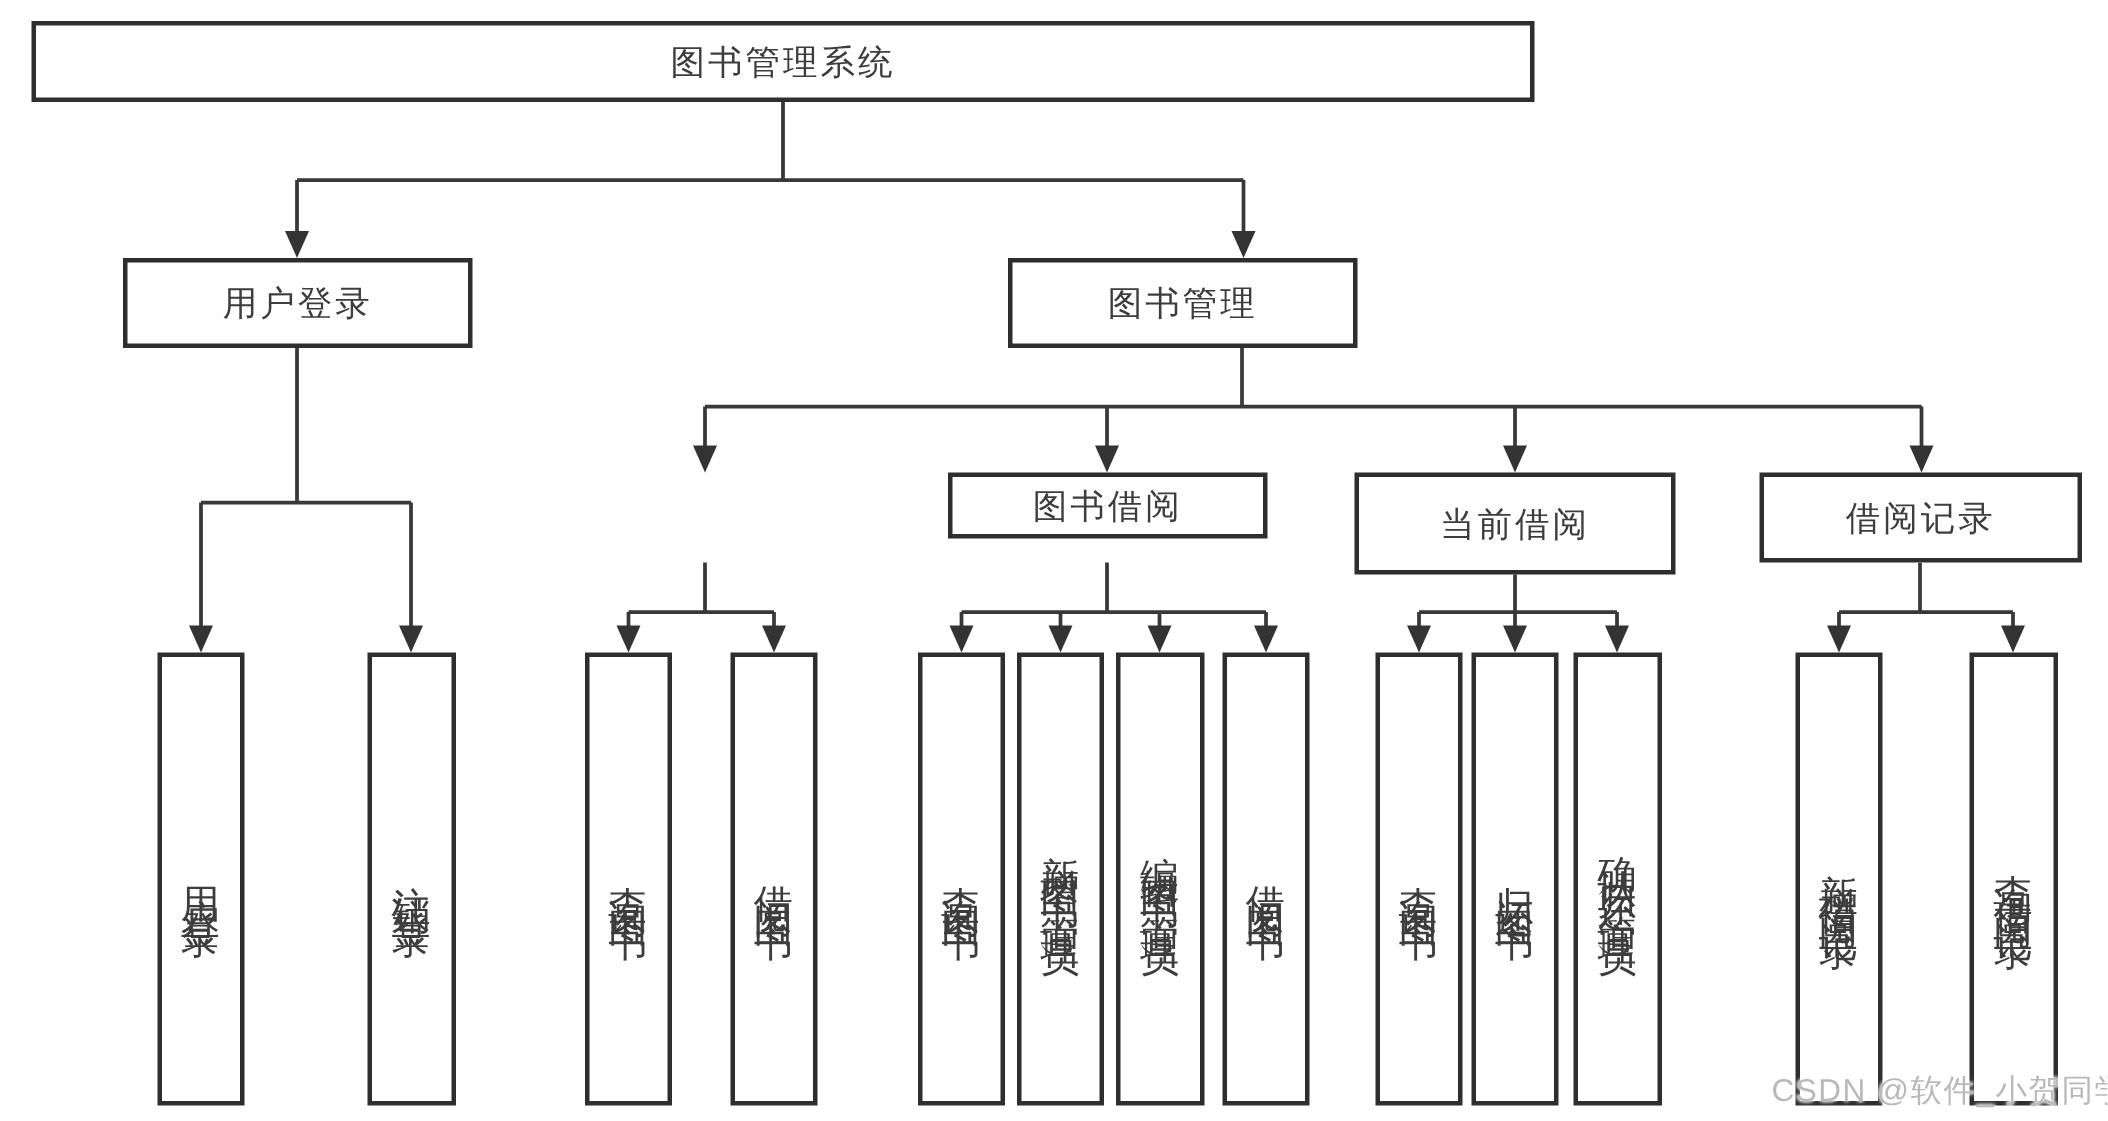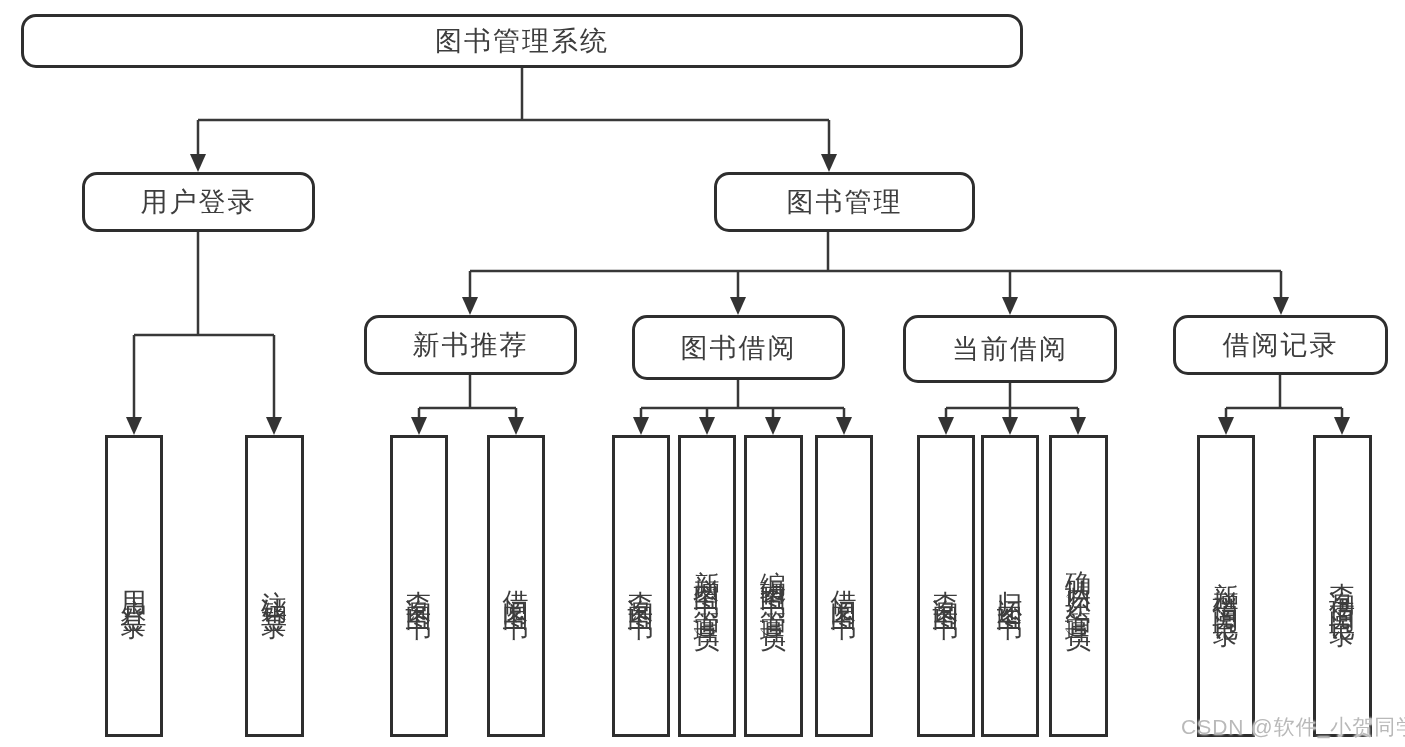--- a/index.html
+++ b/index.html
@@ -12,21 +12,21 @@
   }
   #connectors{position:absolute;left:0;top:0;width:1405px;height:747px;}
   #connectors path{stroke:#383838;stroke-width:2.5;fill:none;}
   #connectors polygon{fill:#333333;stroke:none;}
   .node{
     position:absolute;box-sizing:border-box;
     border:3px solid #2e2e2e;background:#ffffff;
     display:flex;align-items:center;justify-content:center;
     color:#3d3d3d;
   }
-  .h-node{font-size:27px;letter-spacing:2px;white-space:nowrap;border-radius:15px;}
+  .h-node{font-size:23px;letter-spacing:2px;white-space:nowrap;}
   .v-node{overflow:hidden;}
   .v-node .vtext{
     writing-mode:vertical-rl;
     font-size:26px;letter-spacing:8px;line-height:1;
     white-space:nowrap;
   }
   #watermark{
     position:absolute;left:1181px;top:713px;width:224px;
     font-size:21px;color:#b9b9b9;letter-spacing:1px;
     text-shadow:0 0 3px #ffffff,0 0 3px #ffffff,0 0 2px #ffffff;
@@ -70,24 +70,23 @@
     <polygon points="1070,417 1086,417 1078,435"></polygon>
 
     <path d="M1280 375 V408 M1226 408 H1342 M1226 408 V419 M1342 408 V419"></path>
     <polygon points="1218,417 1234,417 1226,435"></polygon>
     <polygon points="1334,417 1350,417 1342,435"></polygon>
   </svg>
 
   <div class="node h-node" style="left:21px;top:14px;width:1002px;height:54px">图书管理系统</div>
 
   <div class="node h-node" style="left:82px;top:172px;width:233px;height:60px">用户登录</div>
-  <div class="node h-node" style="left:714px;top:172px;width:261px;height:60px">图书管理</div>
+  <div class="node h-node" style="left:672px;top:172px;width:233px;height:60px">图书管理</div>
 
-  <div class="node h-node" style="left:364px;top:315px;width:213px;height:60px">新书推荐</div>
-  <div class="node h-node" style="left:632px;top:315px;width:213px;height:65px">图书借阅</div>
+  <div class="node h-node" style="left:632px;top:315px;width:213px;height:44px">图书借阅</div>
   <div class="node h-node" style="left:903px;top:315px;width:214px;height:68px">当前借阅</div>
   <div class="node h-node" style="left:1173px;top:315px;width:215px;height:60px">借阅记录</div>
 
   <div class="node v-node" style="left:105px;top:435px;width:58px;height:302px">
     <span class="vtext">用户登录</span>
   </div>
   <div class="node v-node" style="left:245px;top:435px;width:59px;height:302px">
     <span class="vtext">注销登录</span>
   </div>
 

